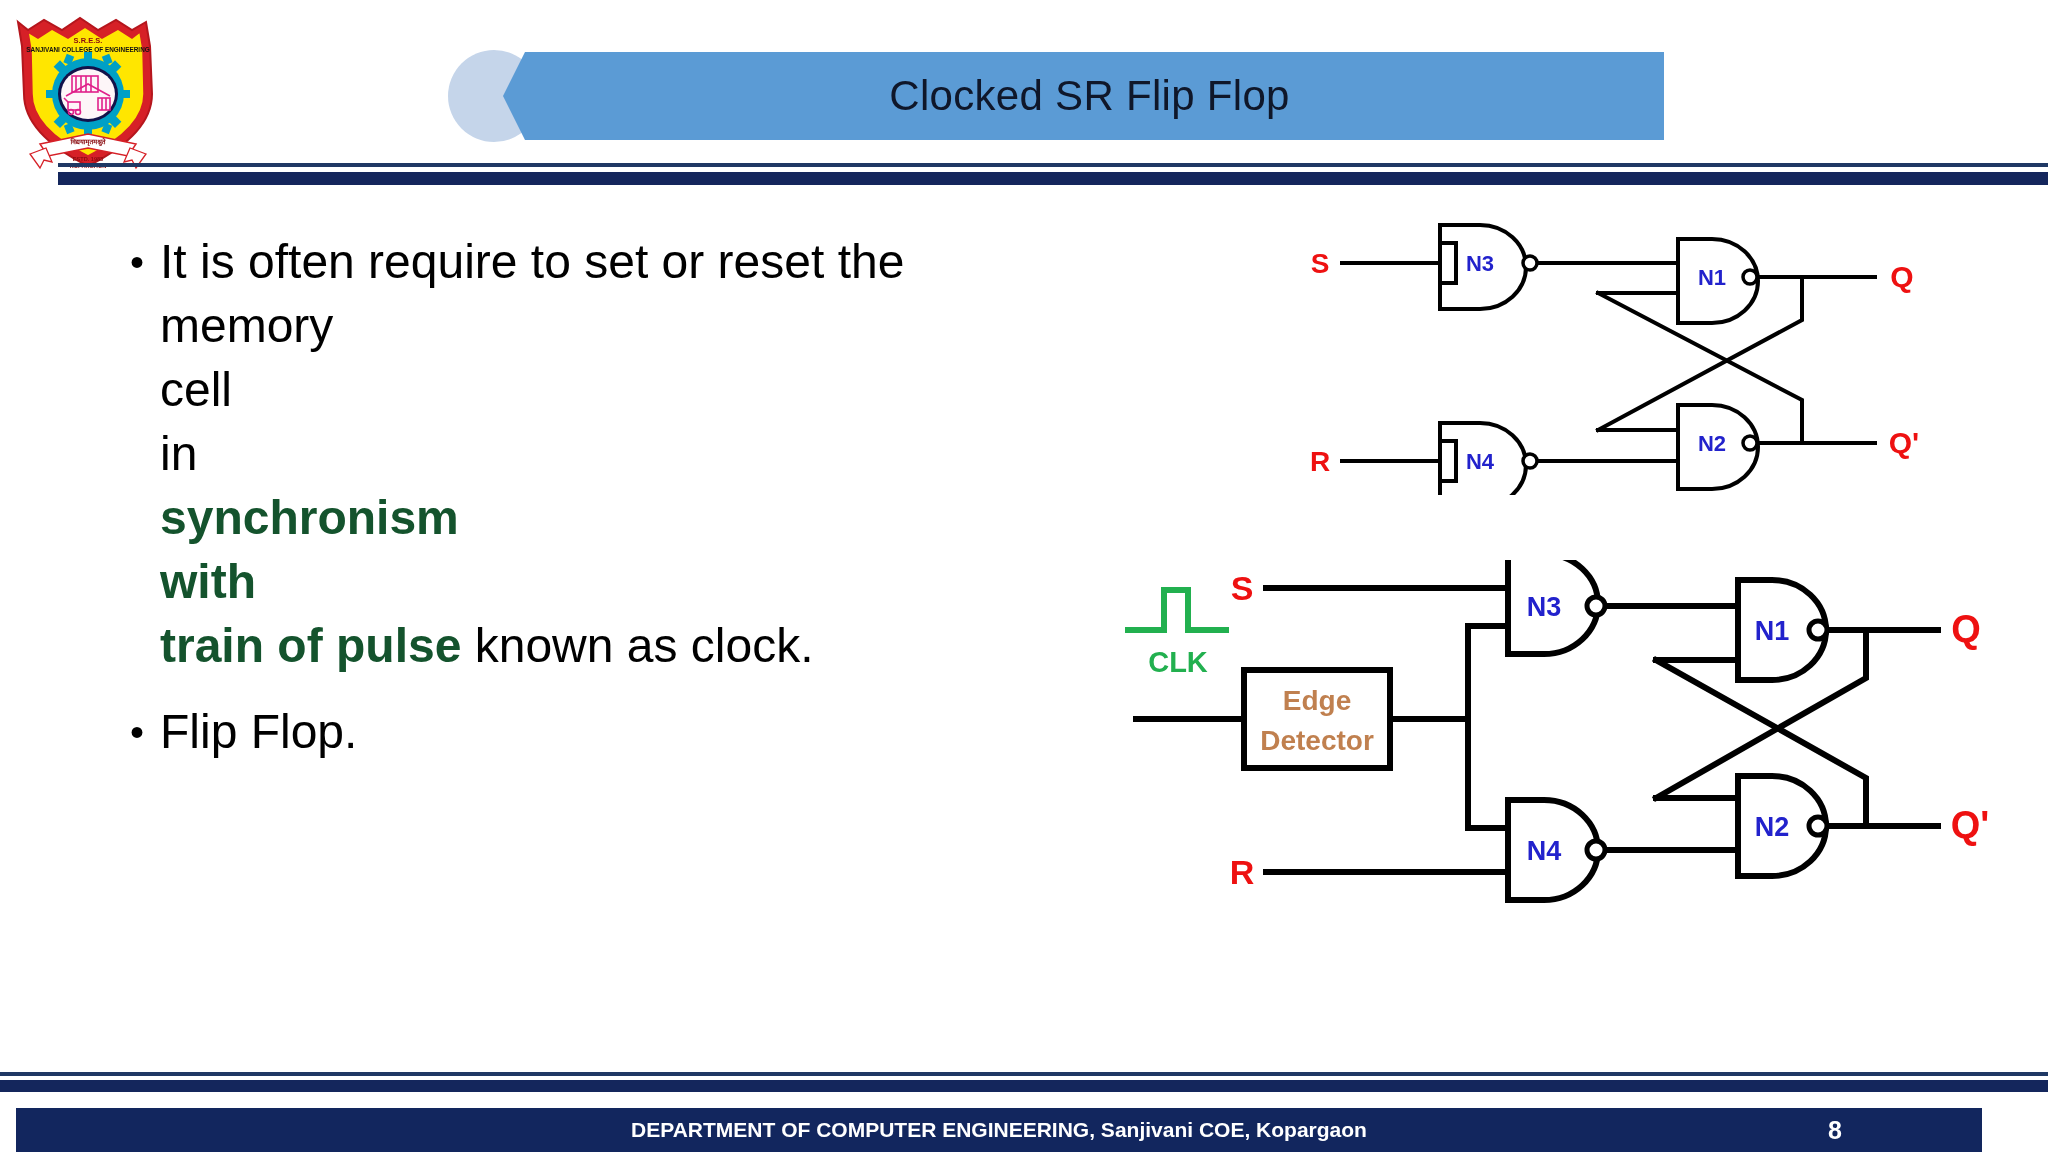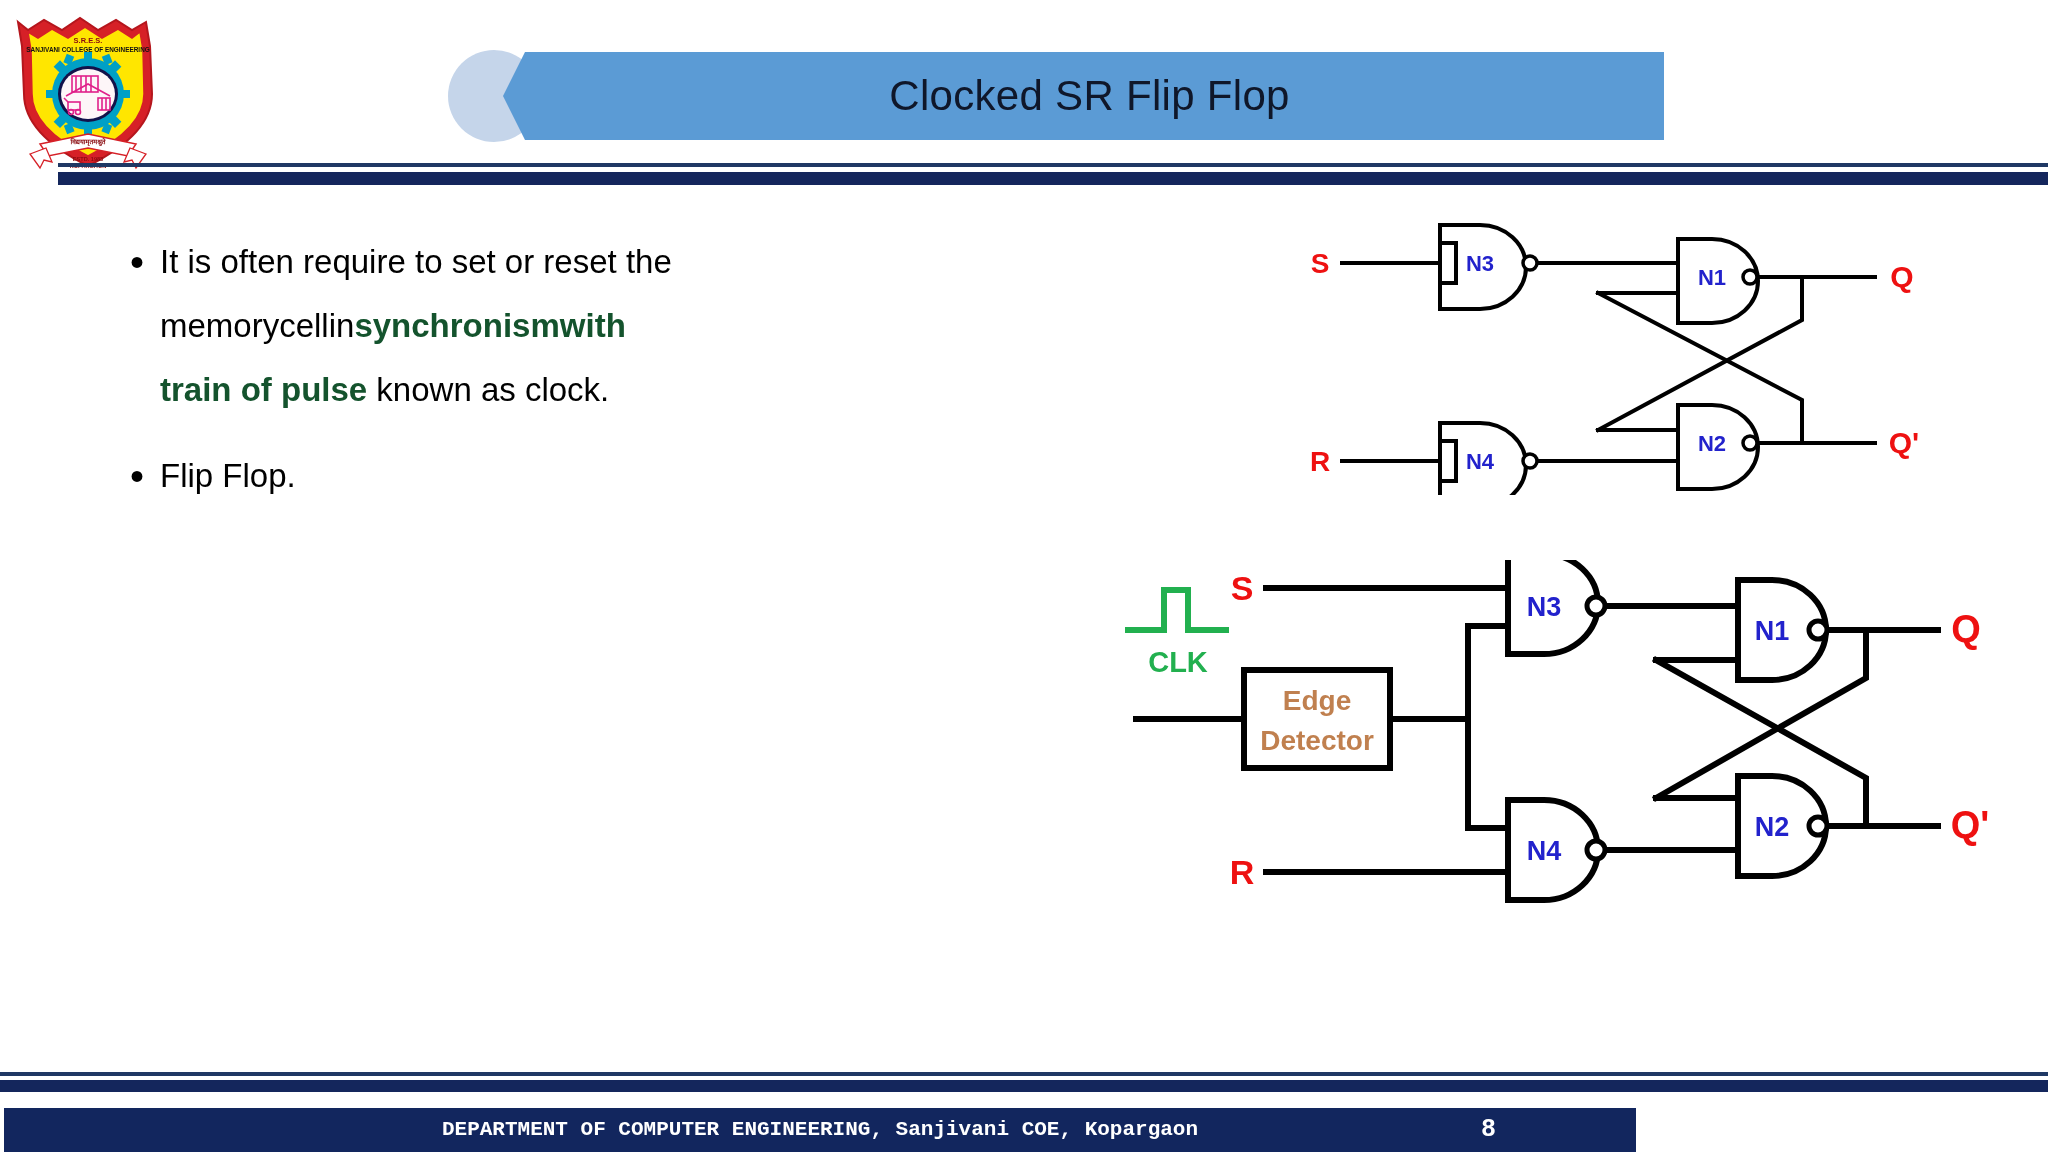--- a/index.html
+++ b/index.html
@@ -102,29 +102,30 @@
   .bullet-dot {
     flex: 0 0 auto;
     width: 30px;
     font-size: 40px;
     line-height: 64px;
     color: #000;
     text-align: left;
   }
   .bullet-body {
     flex: 1 1 auto;
-    font-size: 33px;
+    font-size: 48px;
     line-height: 64px;
     color: #000000;
   }
   .b1-l1 { display: block; }
   .b1-l2 {
     display: flex;
-    justify-content: flex-start;
+    justify-content: flex-end;
     width: 100%;
+    flex-direction: column;
   }
   .b1-l3 { display: block; }
   .redbold {
     color: #14532d;
     font-weight: bold;
   }
 
   
   #circuit-top {
     position: absolute;
@@ -149,26 +150,25 @@
   .ftr-rule-thick {
     position: absolute;
     left: 0px;
     top: 1080px;
     width: 2048px;
     height: 12px;
     background: #14265c;
   }
   #footer-bar {
     position: absolute;
-    left: 4px;
+    left: 16px;
     top: 1108px;
-    width: 1632px;
+    width: 1966px;
     height: 44px;
     background: #12265e;
-    font-family: Liberation Mono, monospace;
   }
   #footer-text {
     position: absolute;
     left: 0;
     top: 0;
     width: 100%;
     height: 44px;
     line-height: 44px;
     text-align: center;
     color: #ffffff;

